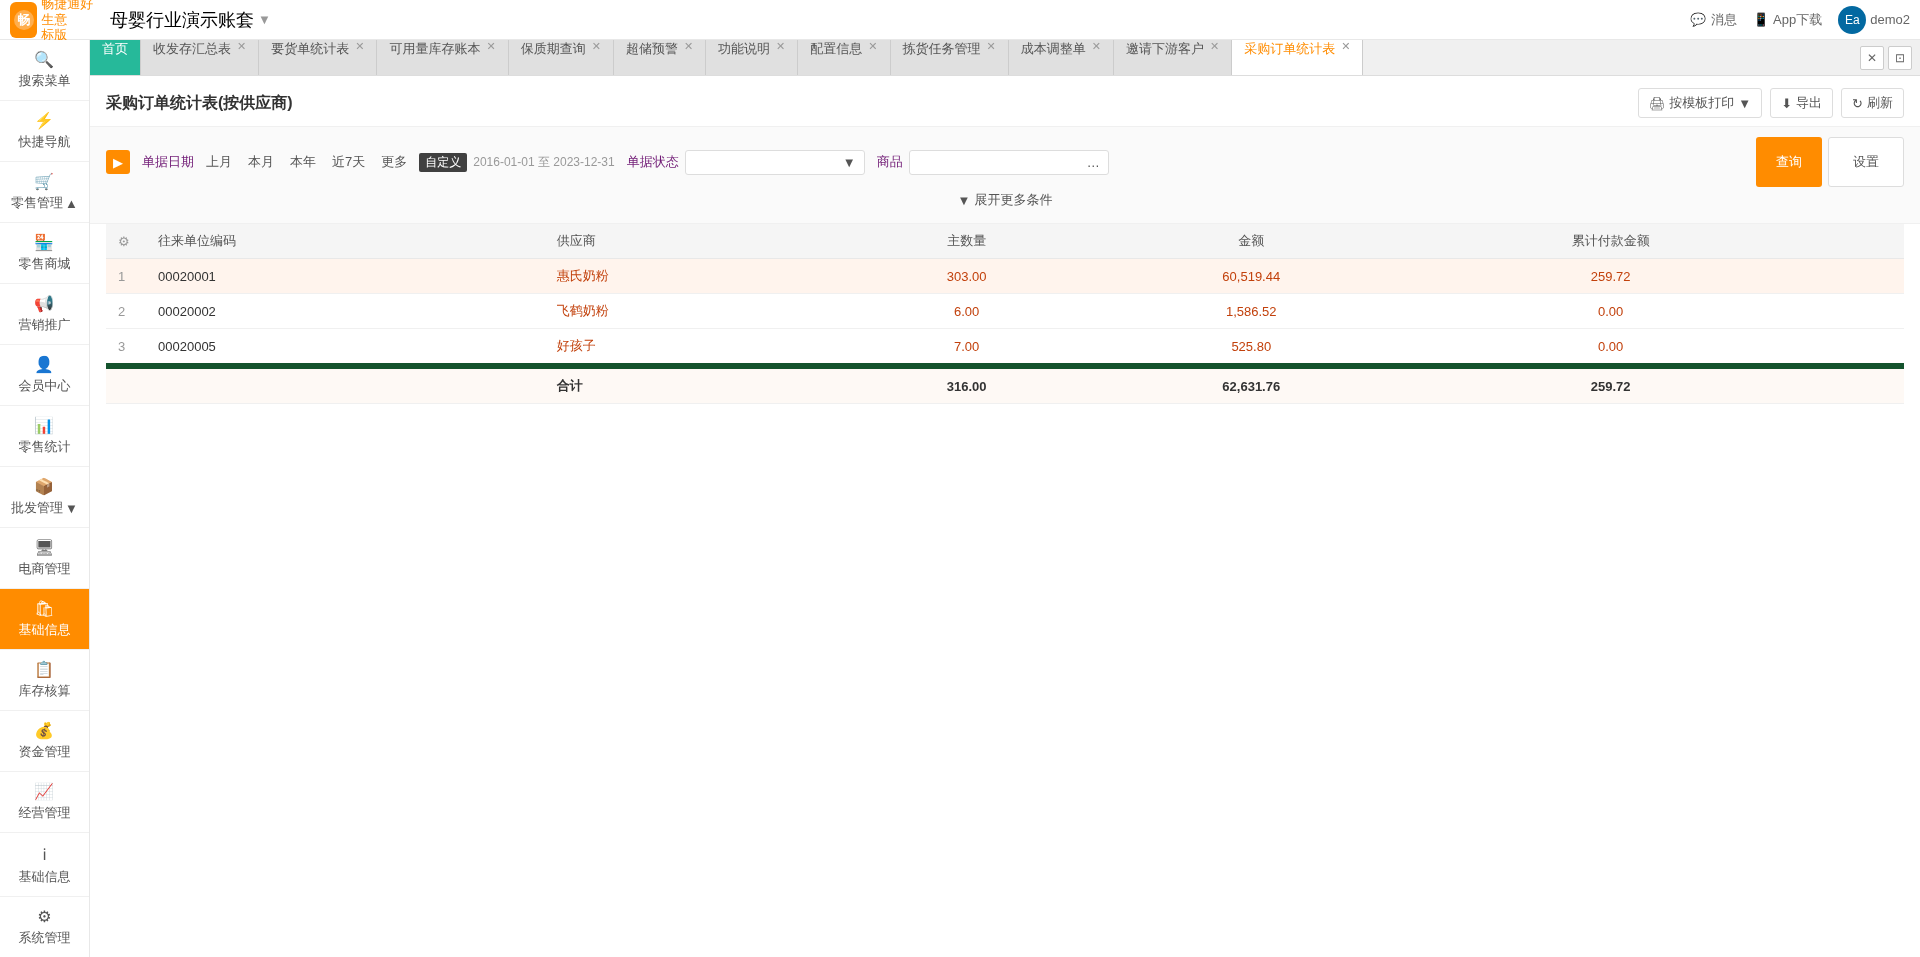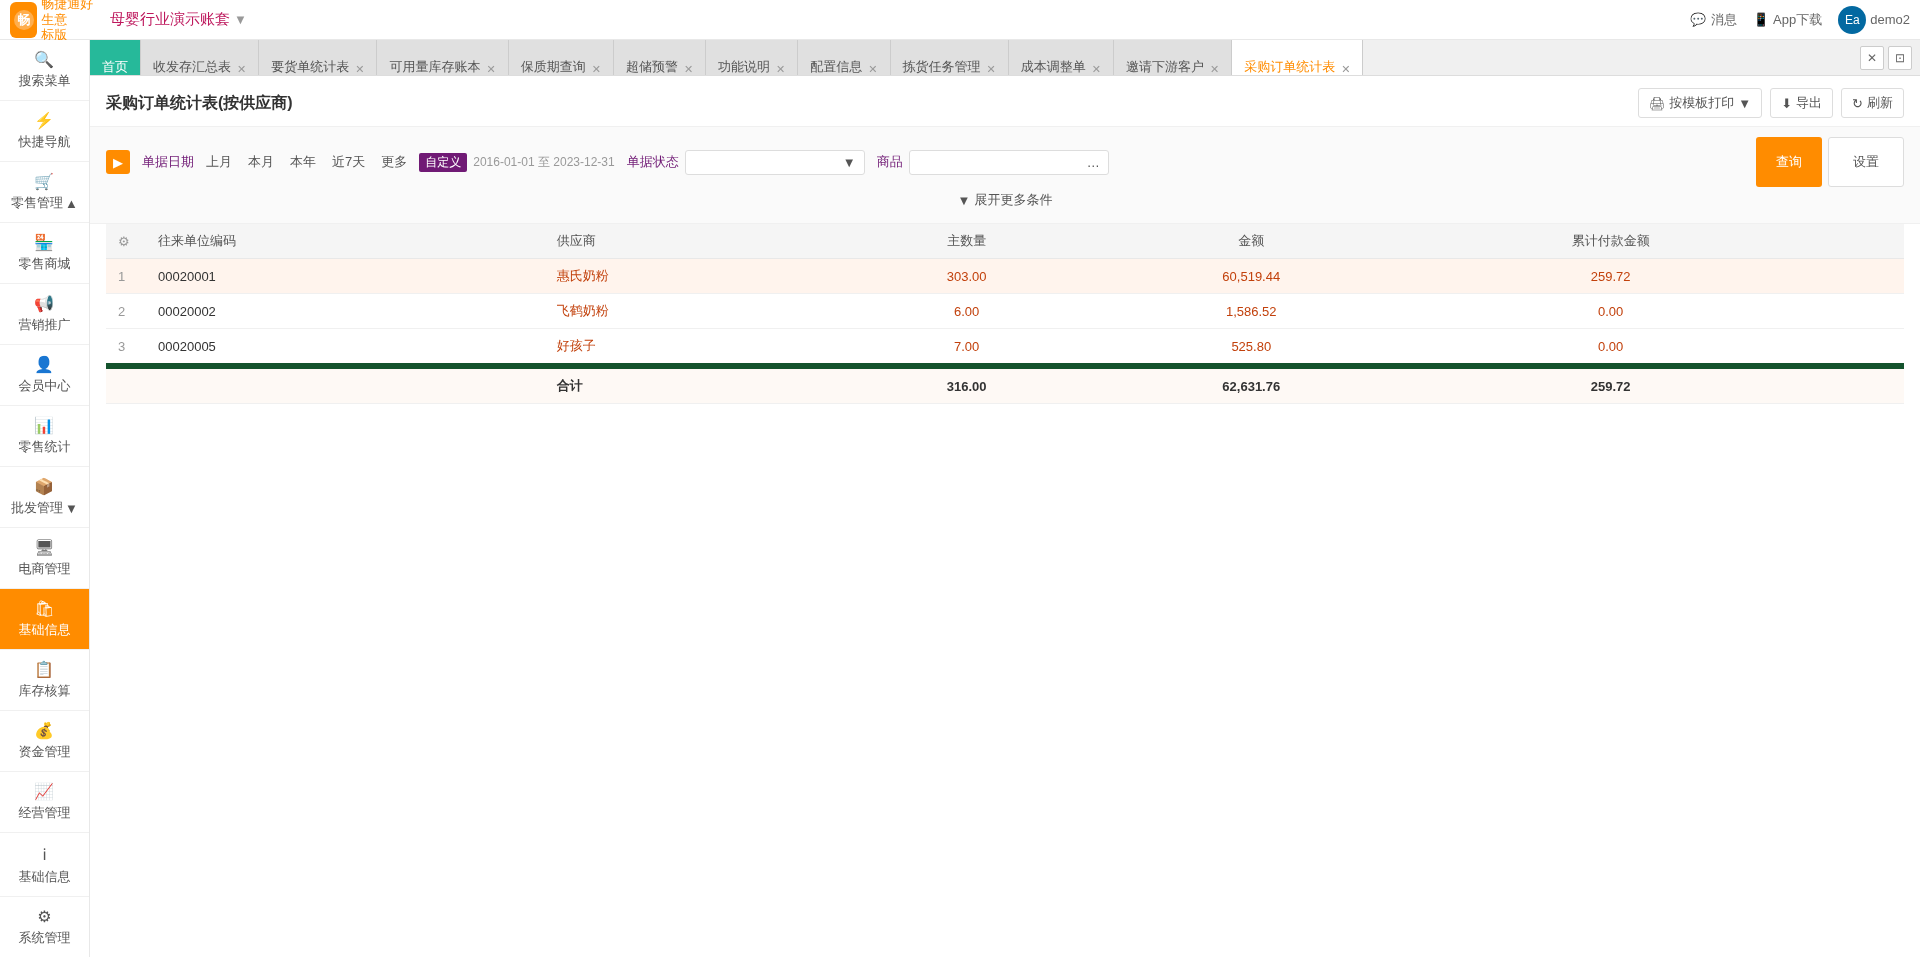--- a/index.html
+++ b/index.html
@@ -8,42 +8,42 @@
     
     .top-bar {
       display: flex; align-items: center; background: #fff; height: 40px; padding: 0 10px;
       border-bottom: 1px solid #e8e8e8; flex-shrink: 0;
     }
     .logo-area { display: flex; align-items: center; width: 90px; flex-shrink: 0; }
     .logo-icon { width: 36px; height: 36px; background: #ff8c00; border-radius: 6px; display: flex; align-items: center; justify-content: center; }
     .logo-icon svg { fill: white; }
     .logo-text { font-size: 11px; color: #ff8c00; margin-left: 4px; line-height: 1.2; }
     .workspace-selector { display: flex; align-items: center; flex: 1; padding-left: 10px; }
-    .workspace-name { color: #be185d; font-size: 15px; }
+    .workspace-name { color: #000000; font-size: 18px; }
     .workspace-arrow { color: #999; margin-left: 4px; }
     .top-right { display: flex; align-items: center; gap: 16px; margin-left: auto; }
     .top-right-item { display: flex; align-items: center; gap: 4px; color: #666; cursor: pointer; font-size: 13px; }
     .user-avatar { width: 28px; height: 28px; border-radius: 50%; background: #0369a1; display: flex; align-items: center; justify-content: center; color: white; font-size: 12px; }
 
     
     .main-container { display: flex; flex: 1; overflow: hidden; }
 
     
     .sidebar { width: 90px; background: #fff; border-right: 1px solid #e8e8e8; display: flex; flex-direction: column; flex-shrink: 0; overflow-y: auto; }
     .sidebar-item { display: flex; flex-direction: column; align-items: center; padding: 10px 5px; cursor: pointer; color: #555; font-size: 12px; border-bottom: 1px solid #f0f0f0; }
     .sidebar-item.active { background: #ff8c00; color: white; }
     .sidebar-item .icon { font-size: 16px; margin-bottom: 3px; }
     .sidebar-item-with-arrow { display: flex; align-items: center; justify-content: center; gap: 2px; }
 
     
     .content-area { flex: 1; display: flex; flex-direction: column; overflow: hidden; }
 
     
     .tab-bar { display: flex; align-items: center; background: #f0f0f0; height: 36px; flex-shrink: 0; overflow-x: auto; border-bottom: 1px solid #ddd; }
-    .tab { display: flex; align-items: flex-end; padding: 0 12px; height: 36px; background: #e0e0e0; border-right: 1px solid #ccc; cursor: pointer; color: #555; font-size: 13px; white-space: nowrap; flex-shrink: 0; }
+    .tab { display: flex; align-items: flex-start; padding: 0 12px; height: 36px; background: #e0e0e0; border-right: 1px solid #ccc; cursor: pointer; color: #555; font-size: 13px; white-space: nowrap; flex-shrink: 0; }
     .tab.active { background: #fff; color: #ff8c00; }
     .tab-home { background: #26b99a; color: white; }
     .tab-close { margin-left: 6px; color: #999; font-size: 11px; }
     .tab-bar-actions { margin-left: auto; display: flex; align-items: center; gap: 4px; padding-right: 8px; flex-shrink: 0; }
     .tab-action-btn { width: 24px; height: 24px; display: flex; align-items: center; justify-content: center; cursor: pointer; color: #666; border: 1px solid #ccc; background: #fff; border-radius: 2px; font-size: 12px; }
 
     
     .page-content { flex: 1; overflow-y: auto; background: #fff; display: flex; flex-direction: column; }
     .page-header { padding: 12px 16px 8px; border-bottom: 1px solid #f0f0f0; display: flex; align-items: center; justify-content: space-between; }
     .page-title { font-size: 16px; font-weight: bold; color: #333; }
@@ -52,21 +52,21 @@
     .btn-export { display: flex; align-items: center; gap: 4px; padding: 5px 10px; border: 1px solid #ddd; border-radius: 3px; cursor: pointer; color: #555; background: #fff; font-size: 13px; }
     .btn-refresh { display: flex; align-items: center; gap: 4px; padding: 5px 10px; border: 1px solid #ddd; border-radius: 3px; cursor: pointer; color: #555; background: #fff; font-size: 13px; }
 
     
     .filter-area { padding: 10px 16px; background: #fafafa; border-bottom: 1px solid #f0f0f0; }
     .filter-row { display: flex; align-items: center; gap: 12px; flex-wrap: wrap; }
     .filter-item { display: flex; align-items: center; gap: 6px; }
     .filter-label { color: #701a75; white-space: nowrap; }
     .filter-date-shortcuts { display: flex; gap: 4px; }
     .filter-shortcut { padding: 2px 6px; cursor: pointer; color: #555; border-radius: 2px; }
-    .date-tag { background: #701a75; color: white; padding: 1px 6px; border-radius: 2px; font-size: 12px; cursor: pointer; }
+    .date-tag { background: #404040; color: white; padding: 1px 6px; border-radius: 2px; font-size: 12px; cursor: pointer; }
     .date-range { color: #999; font-size: 12px; }
     .filter-select { border: 1px solid #ddd; border-radius: 3px; padding: 4px 8px; color: #555; background: #fff; min-width: 180px; display: flex; align-items: center; justify-content: space-between; cursor: pointer; }
     .filter-input { border: 1px solid #ddd; border-radius: 3px; padding: 4px 8px; color: #555; background: #fff; min-width: 200px; }
     .btn-search { background: #ff8c00; color: white; border: none; padding: 16px 20px; border-radius: 3px; cursor: pointer; font-size: 13px; }
     .btn-setting { background: #fff; color: #555; border: 1px solid #ddd; padding: 6px 24px; border-radius: 3px; cursor: pointer; font-size: 13px; }
     .expand-row { display: flex; justify-content: center; padding: 4px; }
     .expand-btn { display: flex; align-items: center; gap: 4px; color: #555; cursor: pointer; font-size: 12px; }
 
     
     .table-container { flex: 1; overflow: auto; padding: 0 16px; }

